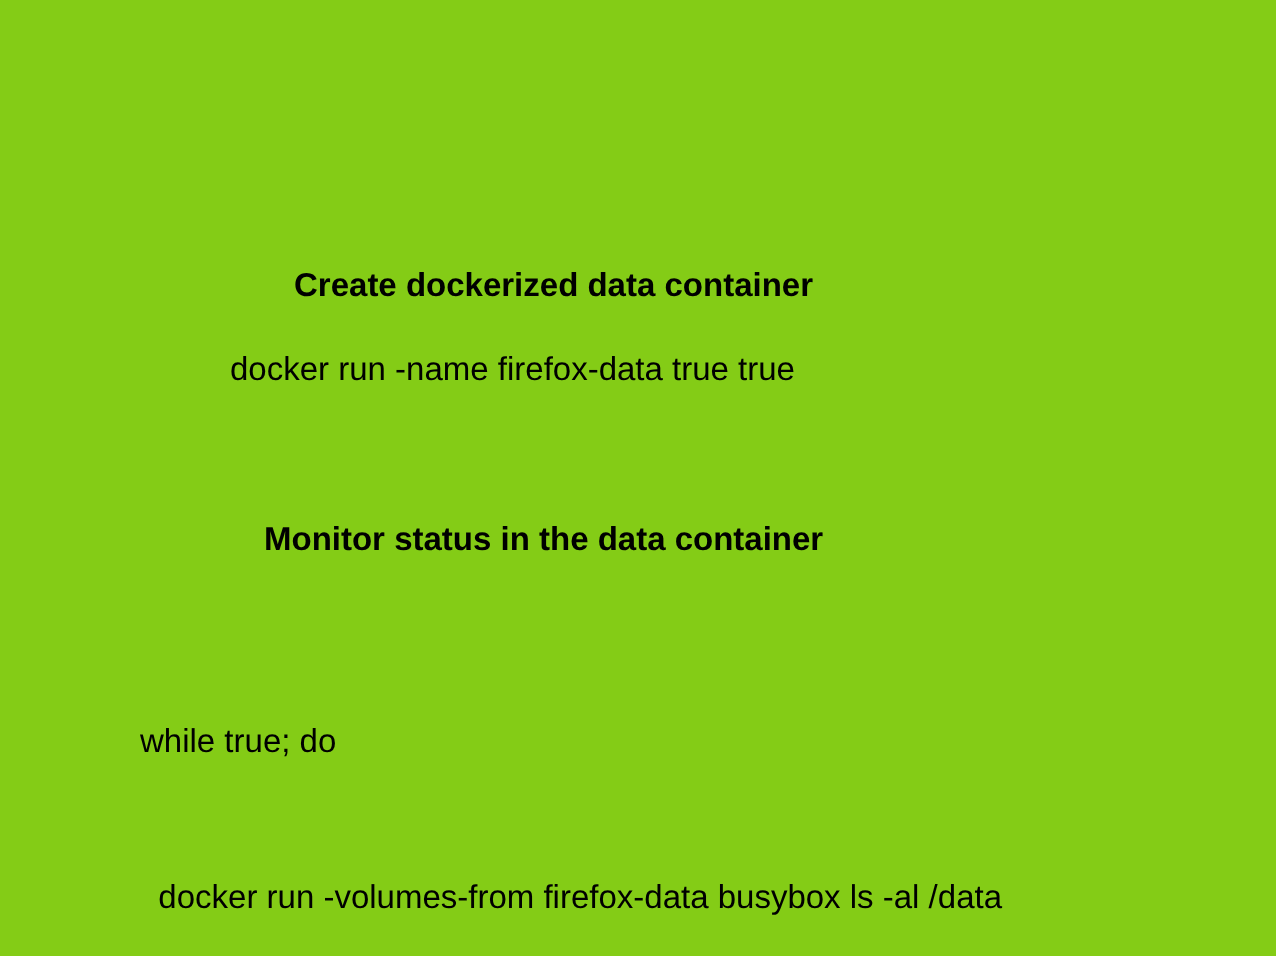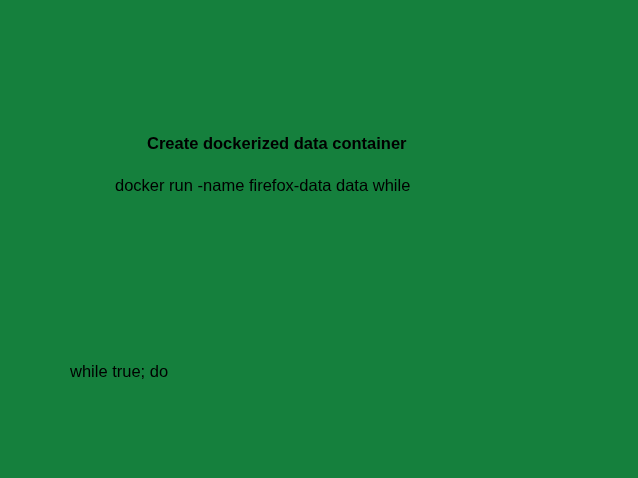--- a/index.html
+++ b/index.html
@@ -12,21 +12,21 @@
     height: 478px;
     background: #ffffff;
     font-family: "Liberation Sans", sans-serif;
     color: #000000;
     overflow: hidden;
   }
   .slide {
     position: relative;
     width: 638px;
     height: 478px;
-    background: #15803d;
+    background: #84cc16;
   }
   
   .section-heading {
     position: absolute;
     font-weight: bold;
     font-size: 16.5px;
     line-height: 1.2;
     white-space: pre;
     color: #000000;
   }
@@ -68,21 +68,23 @@
     margin-top: 11px;
   }
 </style>
 </head>
 <body>
 
 <div class="slide">
 
   <div class="section-heading" id="heading-create">Create dockerized data container</div>
 
-  <div class="body-line" id="cmd-create">docker run -name firefox-data data while</div>
+  <div class="body-line" id="cmd-create">docker run -name firefox-data true true</div>
 
+  <div class="section-heading" id="heading-monitor">Monitor status in the data container</div>
 
   <div class="code-block">
     <span class="code-line">while true; do</span>
+    <span class="code-line">  docker run -volumes-from firefox-data busybox ls -al /data</span>
     
   </div>
 
 </div>
 
 </body></html>

